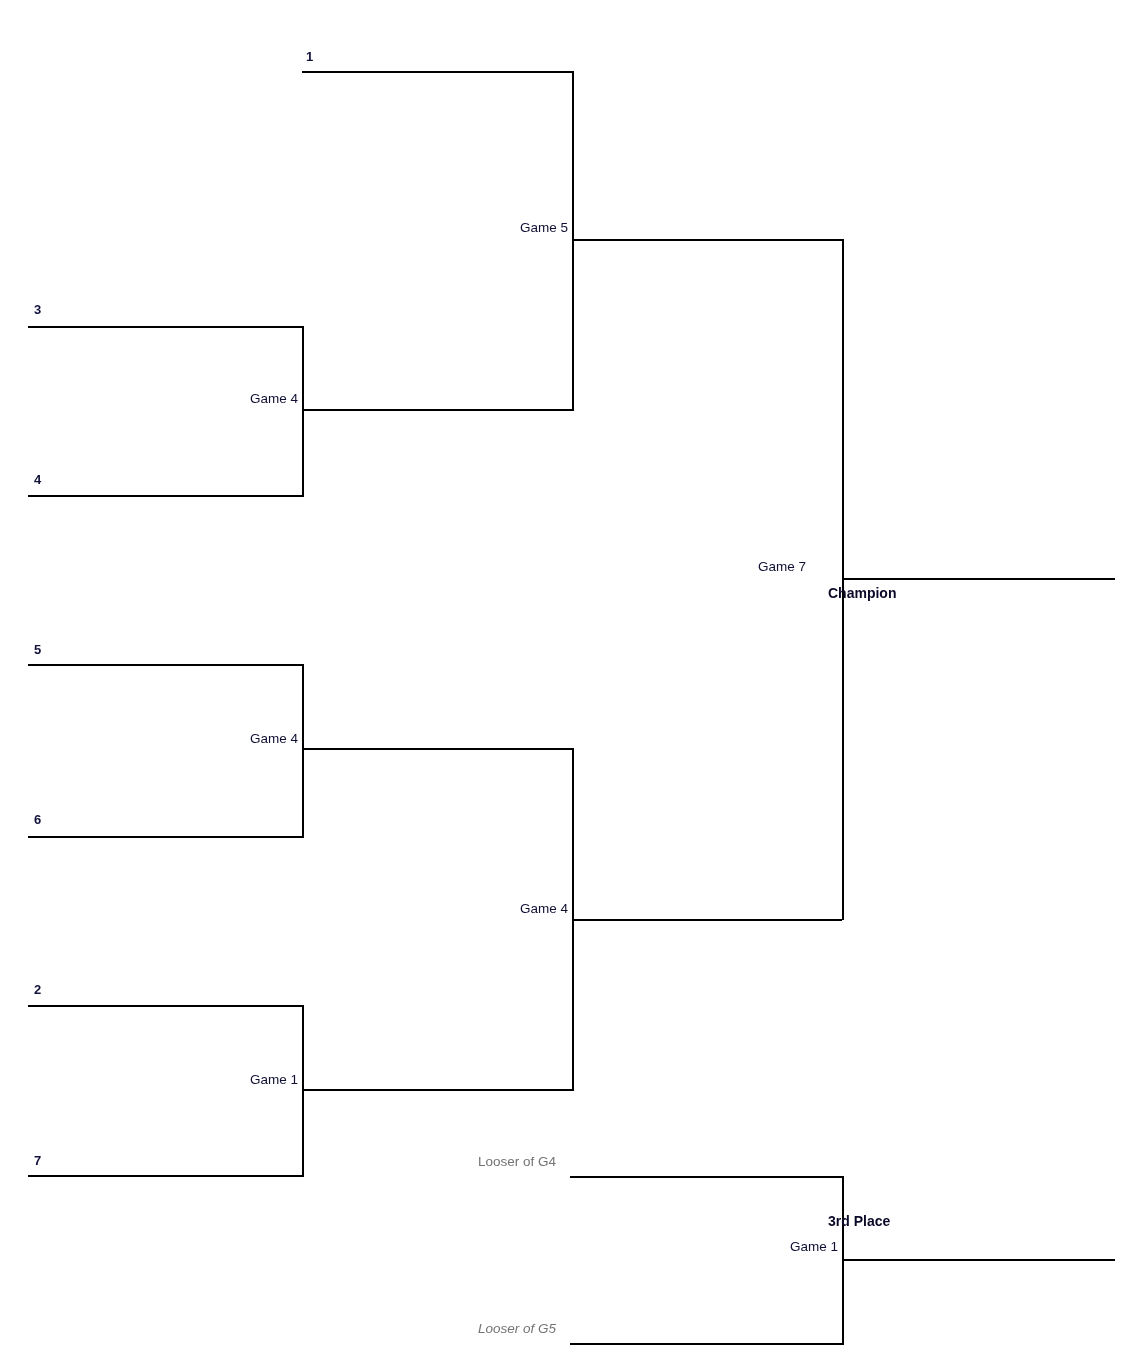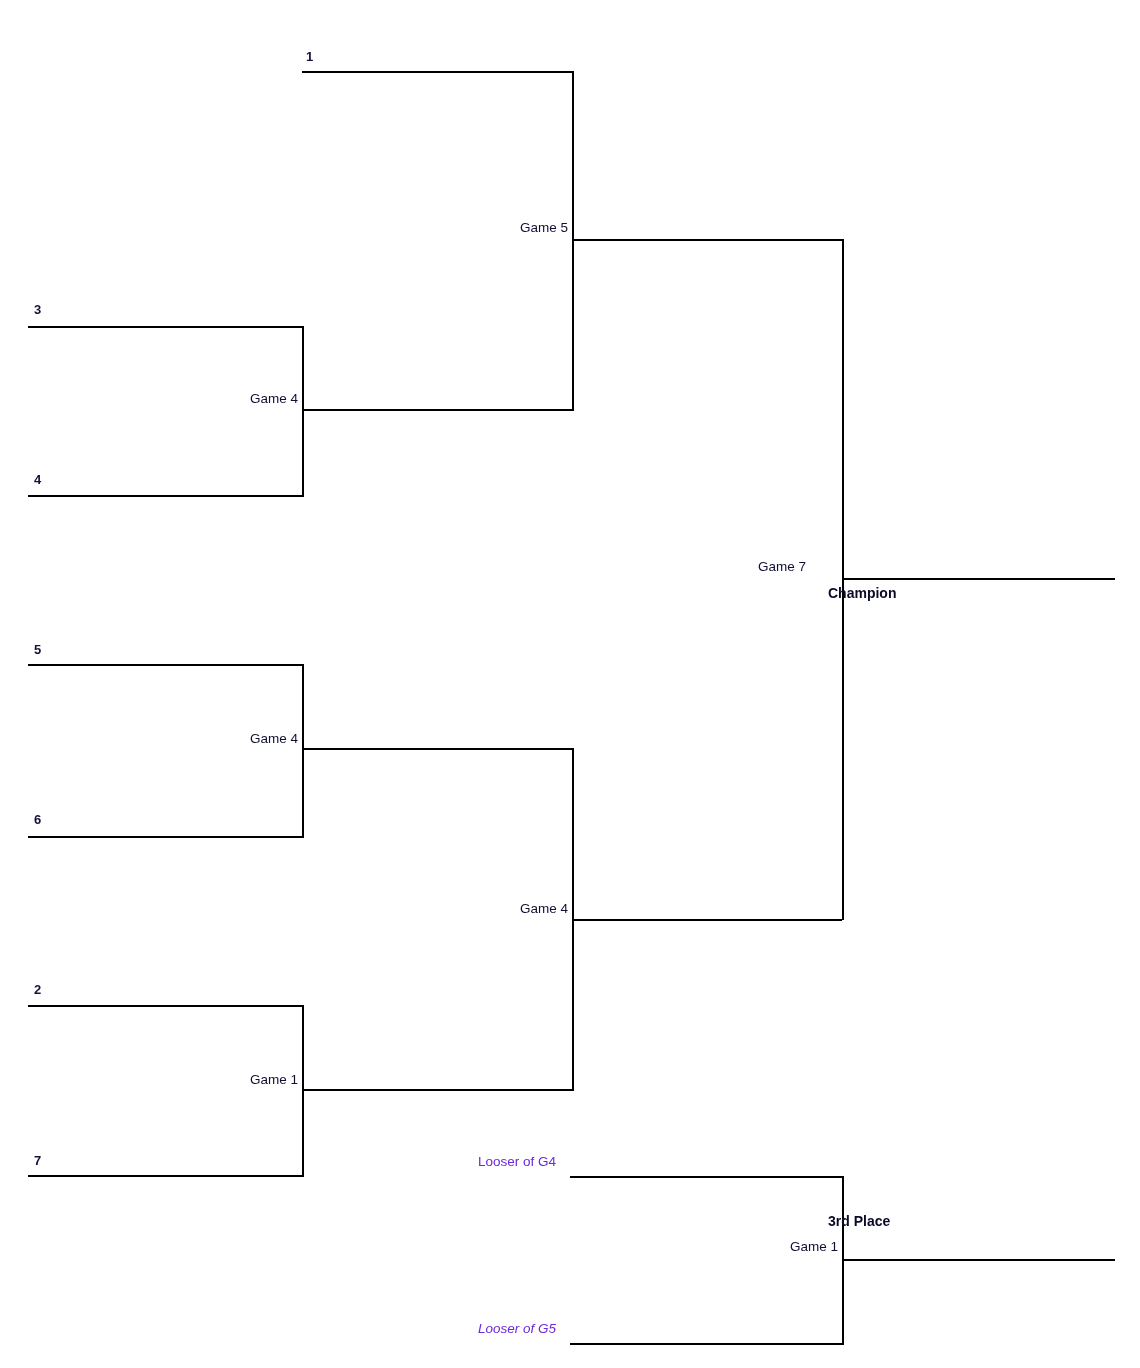--- a/index.html
+++ b/index.html
@@ -38,21 +38,21 @@
     font-size: 13px;
     color: #12123d;
   }
   .game-label {
     font-size: 13.5px;
     color: #101034;
     text-align: right;
   }
   .slot-label {
     font-size: 13.5px;
-    color: #6d28d9;
+    color: #737373;
     text-align: right;
   }
   .outcome-label {
     font-weight: bold;
     font-size: 14px;
     color: #0a0a28;
     text-align: left;
   }
 </style>
 </head>

